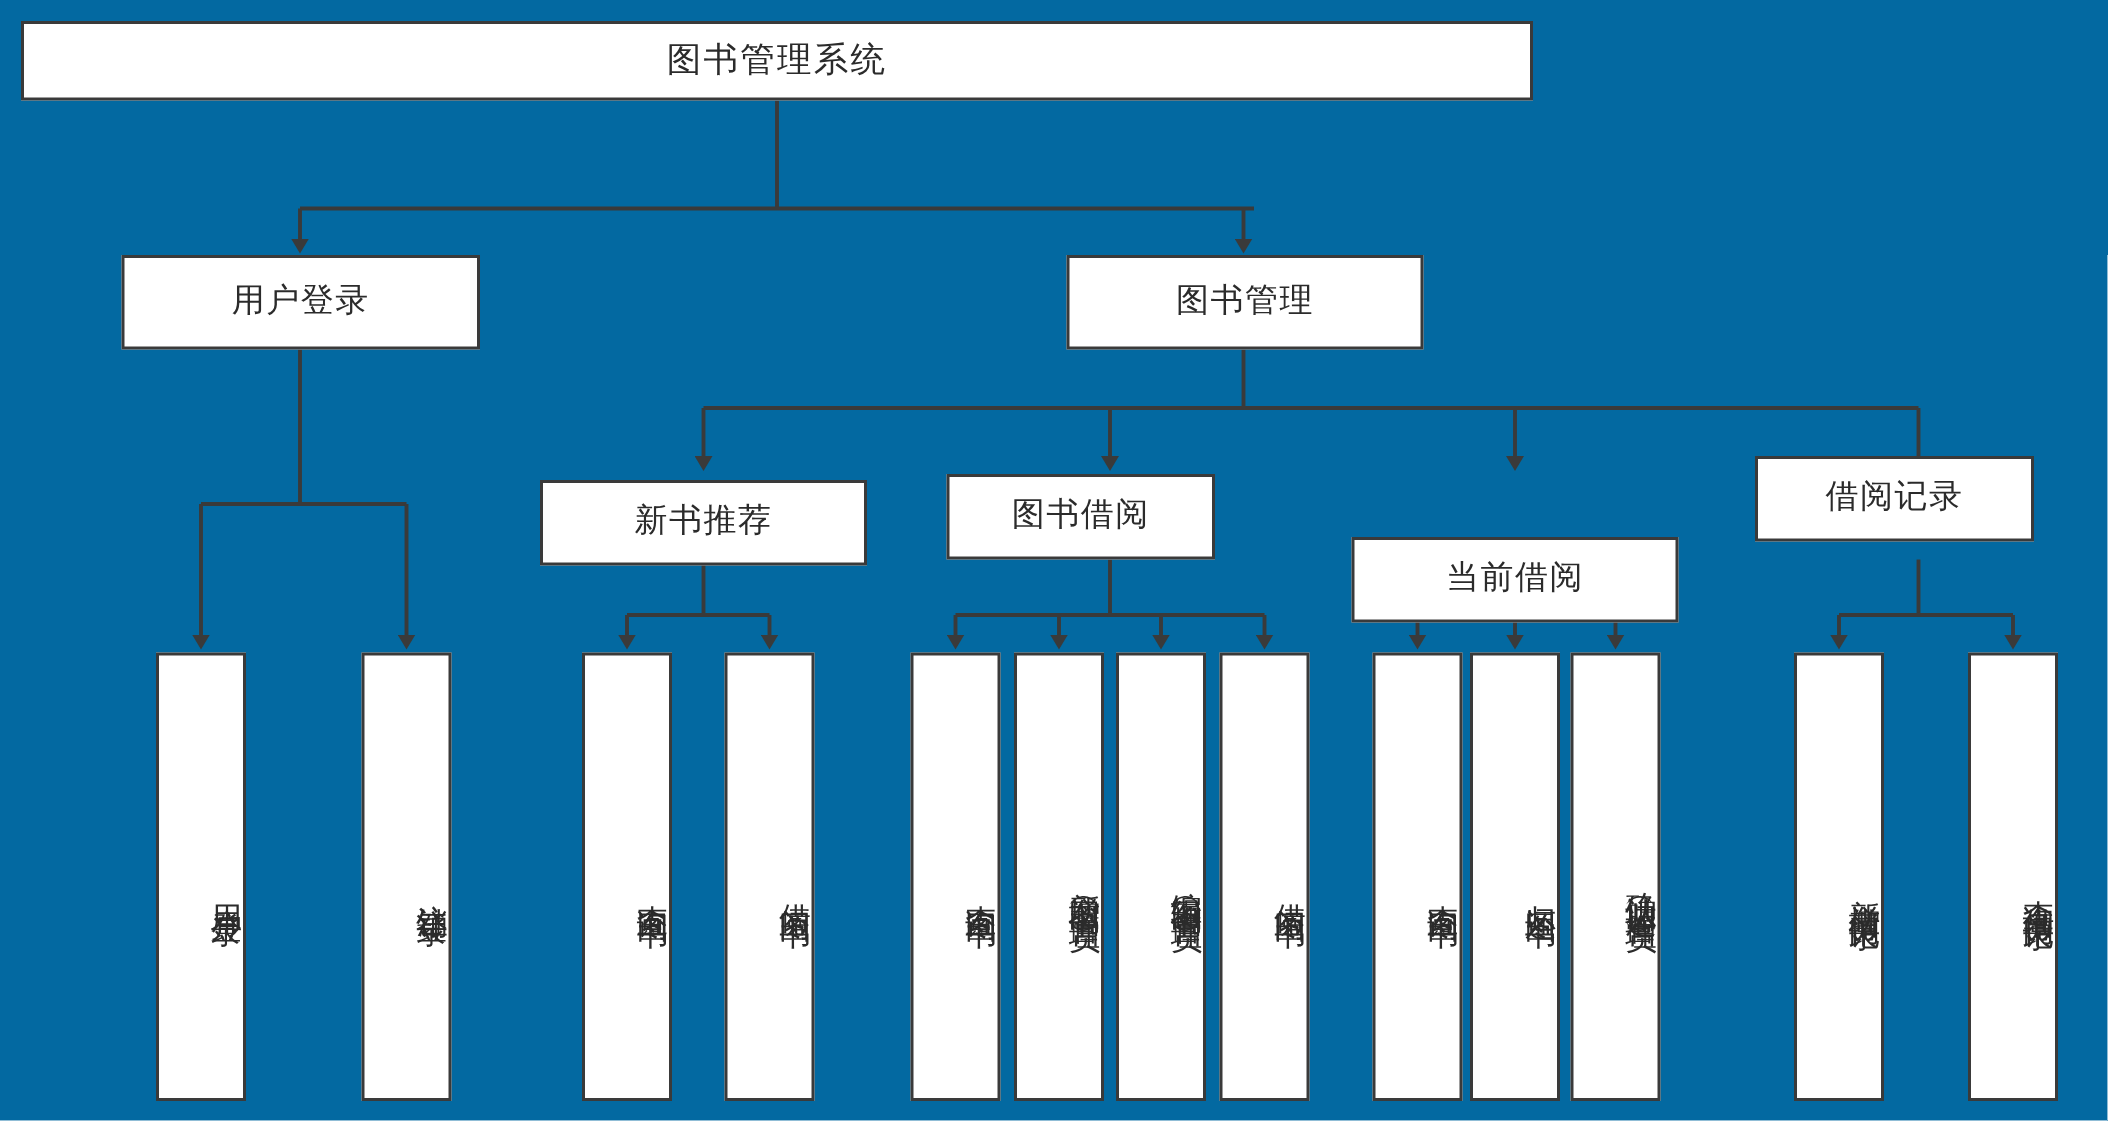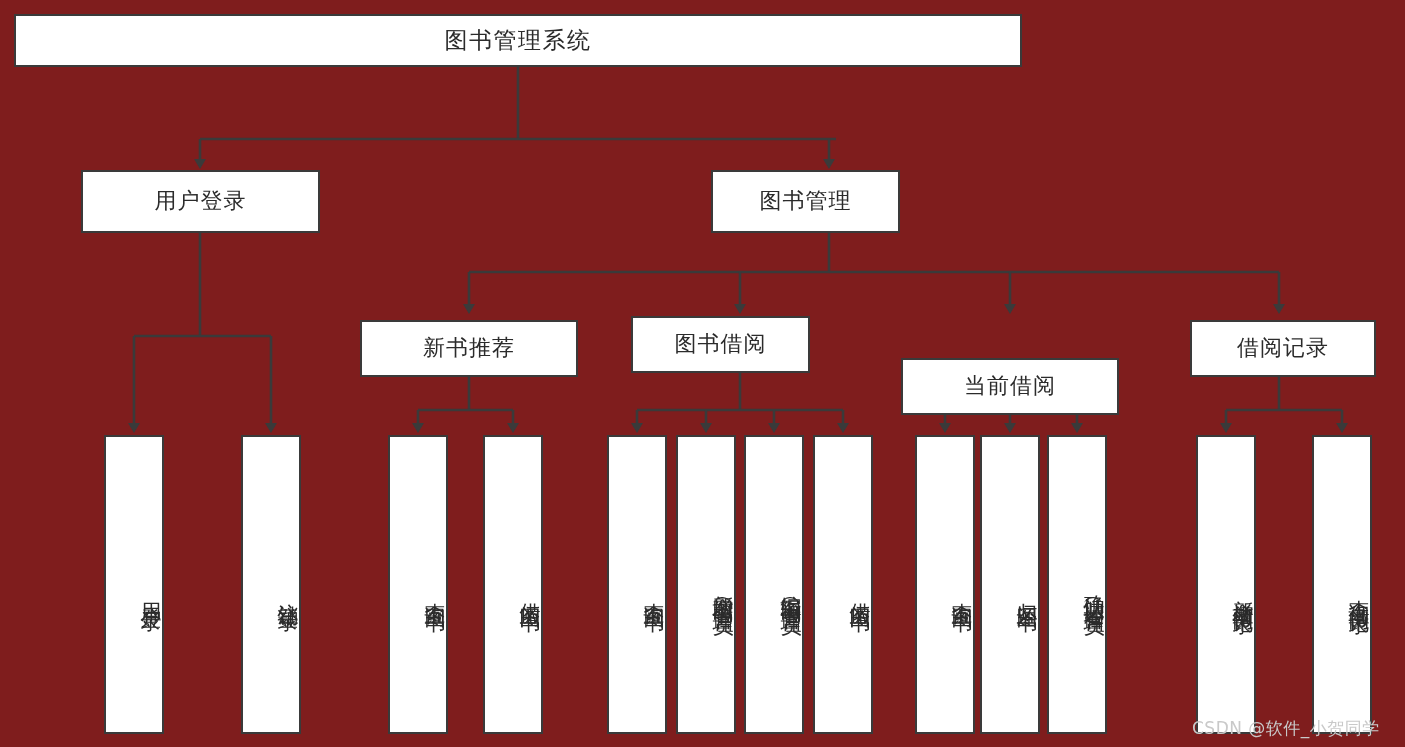--- a/index.html
+++ b/index.html
@@ -8,21 +8,21 @@
     padding: 0;
     background: #ffffff;
   }
   body {
     font-family: "DejaVu Sans", "Liberation Sans", sans-serif;
   }
   #canvas {
     position: relative;
     width: 1405px;
     height: 747px;
-    background: #7f1d1d;
+    background: #0369a1;
     overflow: hidden;
   }
   #edges {
     position: absolute;
     left: 0;
     top: 0;
     width: 1405px;
     height: 747px;
     pointer-events: none;
   }
@@ -124,34 +124,34 @@
     </g>
   </svg>
 
   <div class="node root" style="left:14px; top:14px; width:1008px; height:53px;">
     <span>图书管理系统</span>
   </div>
 
   <div class="node horiz" style="left:81px; top:170px; width:239px; height:63px;">
     <span>用户登录</span>
   </div>
-  <div class="node horiz" style="left:711px; top:170px; width:189px; height:63px;">
+  <div class="node horiz" style="left:711px; top:170px; width:238px; height:63px;">
     <span>图书管理</span>
   </div>
 
   <div class="node horiz" style="left:360px; top:320px; width:218px; height:57px;">
     <span>新书推荐</span>
   </div>
   <div class="node horiz" style="left:631px; top:316px; width:179px; height:57px;">
     <span>图书借阅</span>
   </div>
   <div class="node horiz" style="left:901px; top:316px; width:218px; height:57px;margin-top:42px;">
     <span>当前借阅</span>
   </div>
-  <div class="node horiz" style="left:1170px; top:320px; width:186px; height:57px;margin-left:20px;">
+  <div class="node horiz" style="left:1170px; top:304px; width:186px; height:57px;">
     <span>借阅记录</span>
   </div>
 
   <div class="node vert" style="left:104px; top:435px; width:60px; height:299px;">
     <span class="vlabel">用户登录</span>
   </div>
   <div class="node vert" style="left:241px; top:435px; width:60px; height:299px;">
     <span class="vlabel">注销登录</span>
   </div>
 
@@ -185,15 +185,14 @@
     <span class="vlabel">确认归还（管理员）</span>
   </div>
 
   <div class="node vert" style="left:1196px; top:435px; width:60px; height:299px;">
     <span class="vlabel">新增借阅记录</span>
   </div>
   <div class="node vert" style="left:1312px; top:435px; width:60px; height:299px;">
     <span class="vlabel">查询借阅记录</span>
   </div>
 
-  <div class="watermark" style="left:1192px; top:717px;">CSDN @软件_小贺同学</div>
 
 </div>
 
 </body></html>

